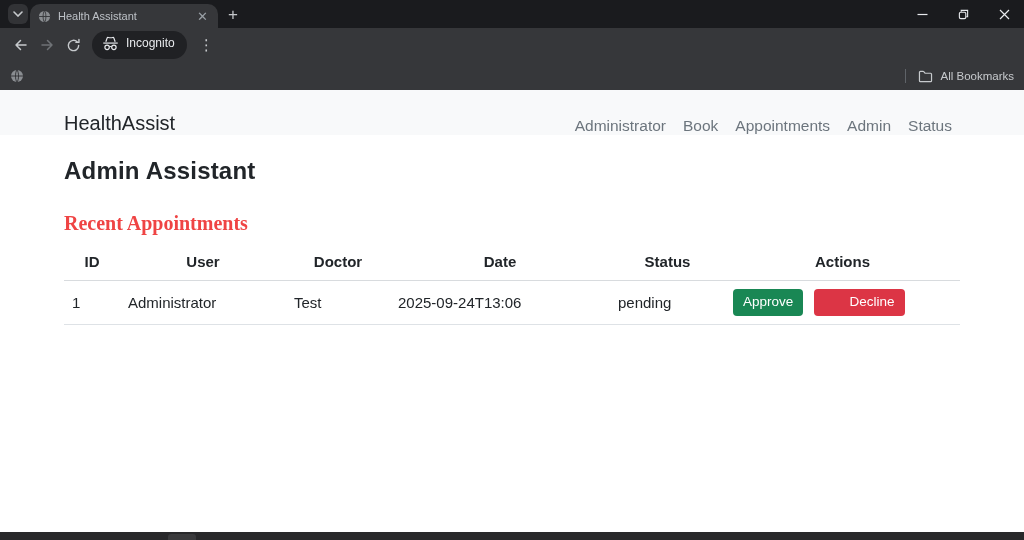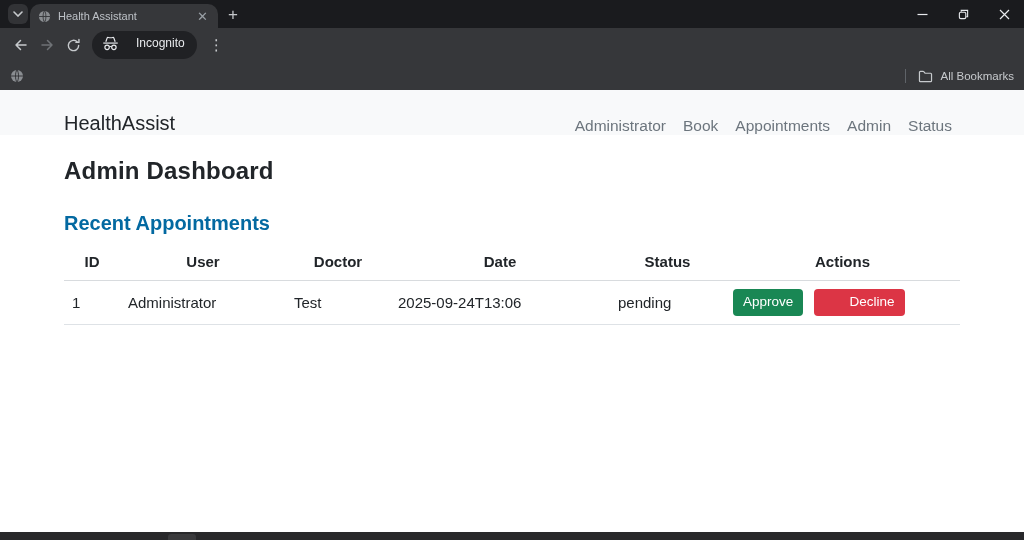--- a/index.html
+++ b/index.html
@@ -19,42 +19,42 @@
   .win-controls .wc { color:#e8eaed; display:flex; align-items:center; }
 
   
   .toolbar { height:34px; background:#36373a; display:flex; align-items:center; padding:0 10px 0 8px; flex:0 0 auto; }
   .nav-ico { width:26px; height:26px; display:flex; align-items:center; justify-content:center; font-size:15px; color:#c7cacd; border-radius:50%; }
   .nav-ico.disabled { color:#6f7276; }
   .omnibox { flex:1; height:28px; background:#232528; border-radius:14px; display:flex; align-items:center; margin:0 8px 0 10px; padding:0 8px 0 6px; }
   .info-badge { width:22px; height:22px; border-radius:50%; display:flex; align-items:center; justify-content:center; }
   .url-text { color:#e8eaed; font-size:12.5px; margin-left:8px; flex:1; }
   .star { margin-left:auto; display:flex; }
-  .incognito-pill { height:28px; background:#202124; border-radius:14px; display:flex; align-items:center; gap:17px; padding:0 12px 4px 10px; margin-left:6px; }
+  .incognito-pill { height:28px; background:#202124; border-radius:14px; display:flex; align-items:center; gap:7px; padding:0 12px 4px 10px; margin-left:6px; }
   .incognito-label { color:#e8eaed; font-size:12px; }
   .menu-dots { color:#c7cacd; font-size:15px; padding:0 4px; margin-left:8px; letter-spacing:0; }
 
   
   .bookmarks { height:28px; background:#36373a; display:flex; align-items:center; padding:0 10px; flex:0 0 auto;text-align:right; }
   .bm-right { margin-left:auto; display:flex; align-items:center; gap:8px; }
   .bm-sep { width:1px; height:14px; background:#5f6368; margin-right:4px; }
   .bm-label { color:#c7cacd; font-size:11.5px; }
 
   
   .page { flex:1 1 auto; background:#fff; overflow:hidden; }
   .site-nav { height:45px; background:#f8f9fa; display:flex; align-items:flex-end; padding:0 72px 0 64px; }
   .brand { font-size:20px; color:#212529; }
   .site-links { margin-left:auto; display:flex; gap:17px; }
   .site-link { font-size:15.5px; color:#6c757d; text-decoration:none; }
 
   .content { padding:0 64px; }
   .page-title { font-size:24px; font-weight:700; color:#212529; margin-top:22px; letter-spacing:.2px; }
   .stats-row { display:flex; gap:19px; margin-top:17px; }
   .stat-card { width:211px; height:44px; border:1px solid #dee2e6; border-radius:6px; display:flex; align-items:center; padding-left:17px; font-size:15px; color:#212529; background:#fff; }
-  .section-title { font-size:20px; font-weight:700; color:#0369a1; margin-top:27px; }
+  .section-title { font-size:20px; font-weight:700; color:#ef4444; margin-top:27px;font-family:Liberation Serif, serif; }
 
   table.appt { width:896px; border-collapse:collapse; margin-top:10px; font-size:15px; color:#212529; }
   .appt th { text-align:center; font-weight:700; padding:8px 8px 10px 8px; border-bottom:1px solid #d8dbde; }
   .appt td { padding:8px; border-bottom:1px solid #dee2e6; height:34px; vertical-align:middle; }
   .col-id{width:56px}.col-user{width:166px}.col-doctor{width:104px}.col-date{width:220px}.col-status{width:115px}
   .btn { display:inline-block; border:none; border-radius:4px; color:#fff; font-size:13.5px; font-family:inherit; padding:4px 10px; line-height:1.4; }
   .btn-approve { background:#198754; margin-right:7px; }
   .btn-decline { background:#dc3545;padding-left:35px; }
 
   
@@ -169,21 +169,21 @@
       <div class="site-links">
         <a class="site-link">Administrator</a>
         <a class="site-link">Book</a>
         <a class="site-link">Appointments</a>
         <a class="site-link">Admin</a>
         <a class="site-link">Status</a>
       </div>
     </div>
 
     <div class="content">
-      <div class="page-title">Admin Dashboard</div>
+      <div class="page-title">Admin Assistant</div>
 
 
       <div class="section-title">Recent Appointments</div>
 
       <table class="appt">
         <thead>
           <tr>
             <th class="col-id">ID</th>
             <th class="col-user">User</th>
             <th class="col-doctor">Doctor</th>

